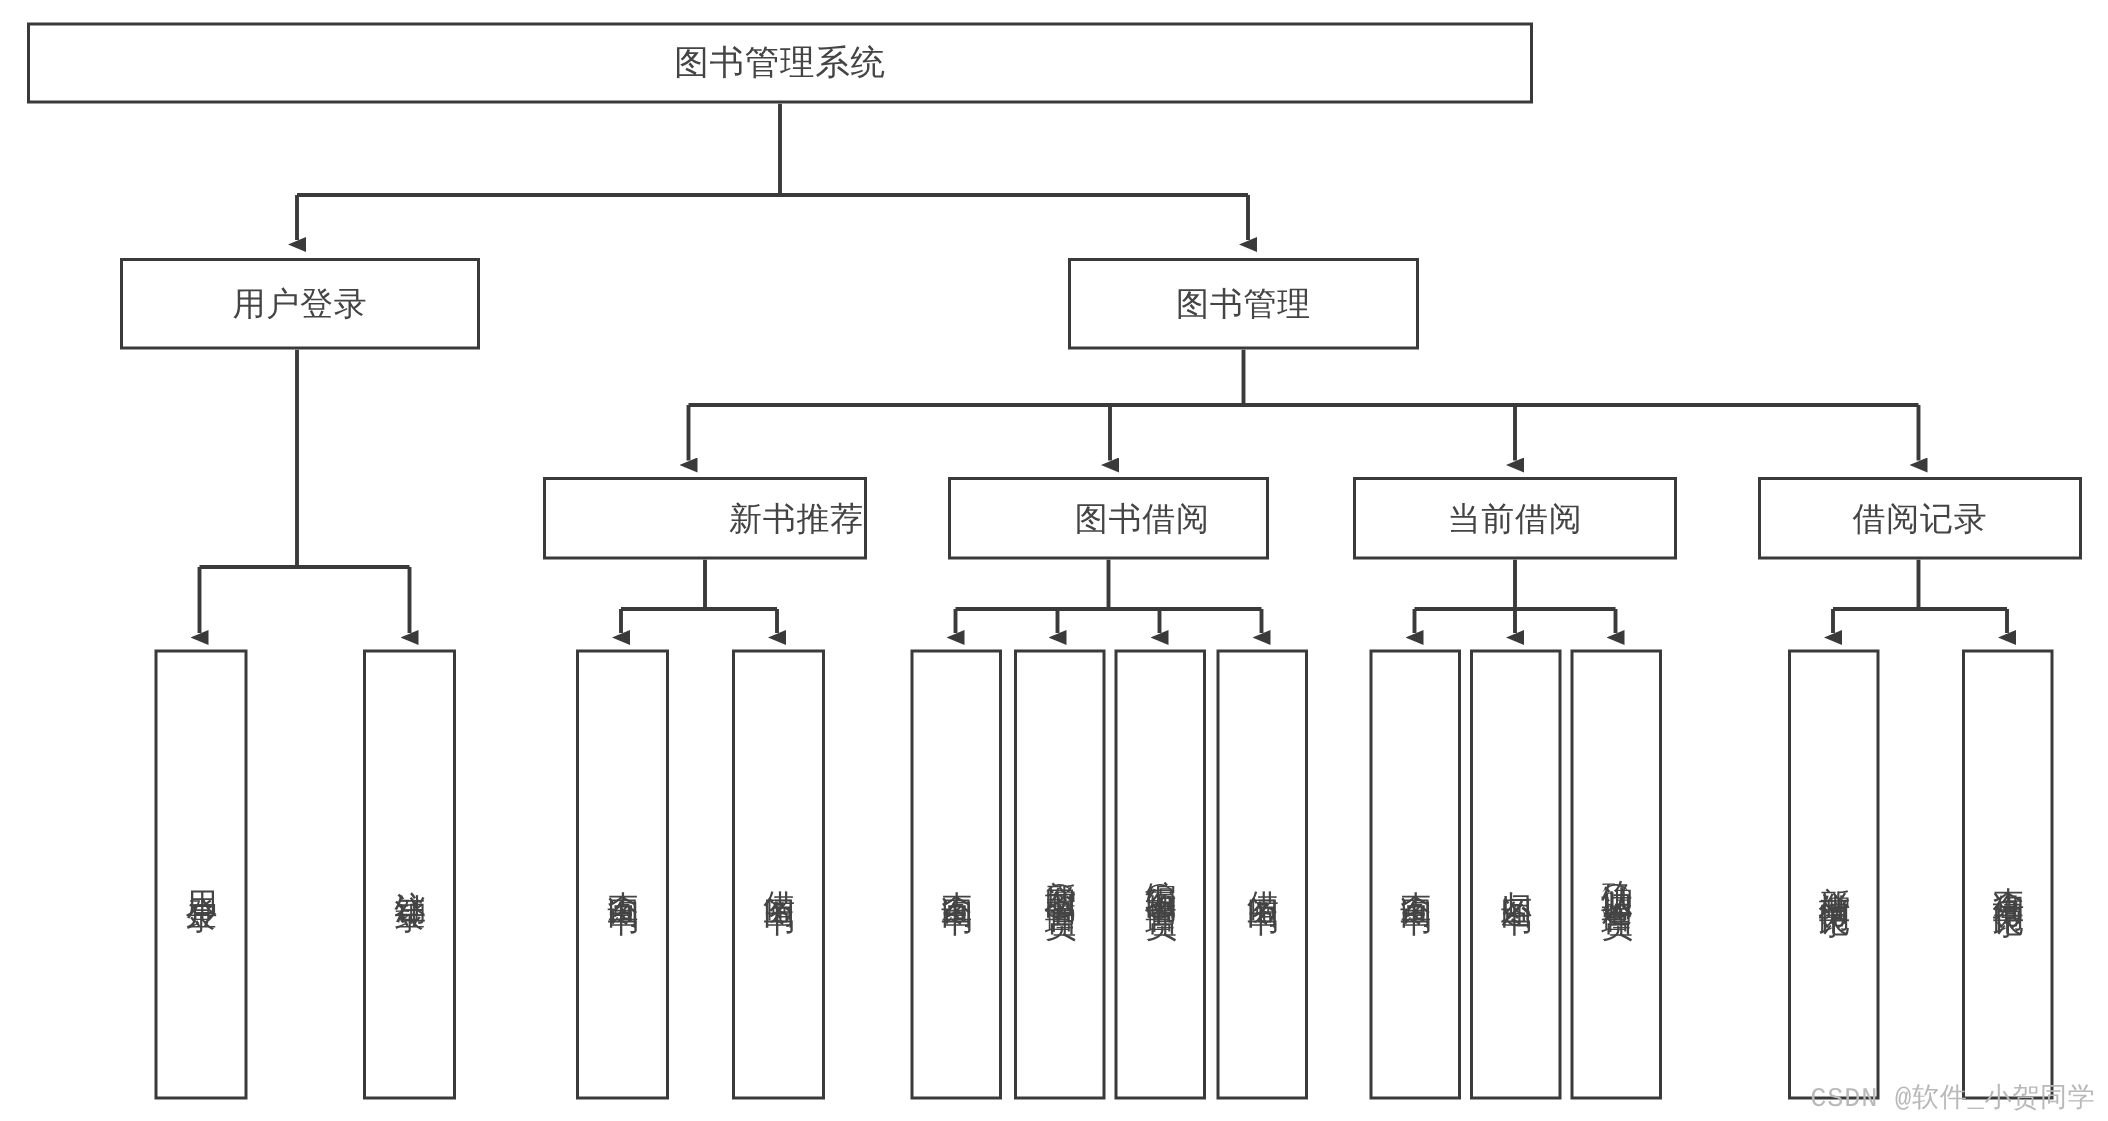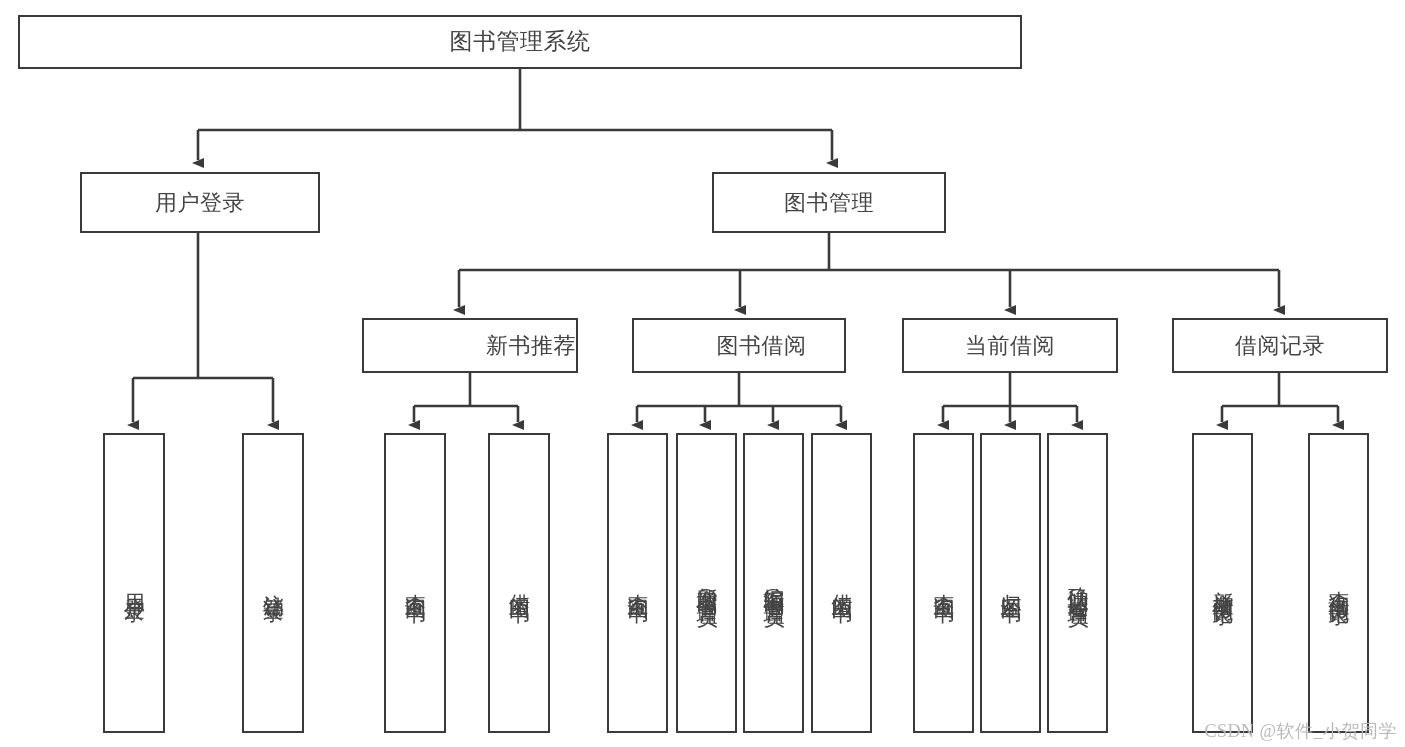--- a/index.html
+++ b/index.html
@@ -61,21 +61,21 @@
   #watermark {
     position: absolute;
     right: 8px;
     bottom: 4px;
     font-size: 18px;
     color: #b9b9b9;
     letter-spacing: 0.5px;
     white-space: nowrap;
     z-index: 5;
     pointer-events: none;
-    font-family: Liberation Serif, serif;
+    font-family: Liberation Mono, monospace;
   }
 </style>
 </head>
 <body>
 
 <div id="canvas">
 
   <svg id="edges" viewBox="0 0 1405 747" xmlns="http://www.w3.org/2000/svg">
     <defs>
       <marker id="arw" markerWidth="10" markerHeight="12" refX="2" refY="6" orient="auto" markerUnits="userSpaceOnUse">

